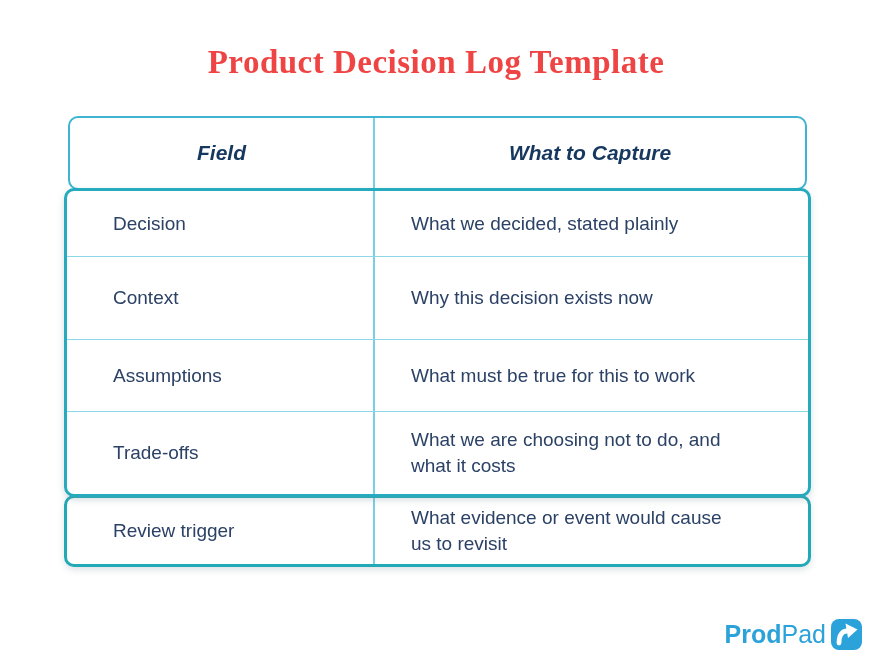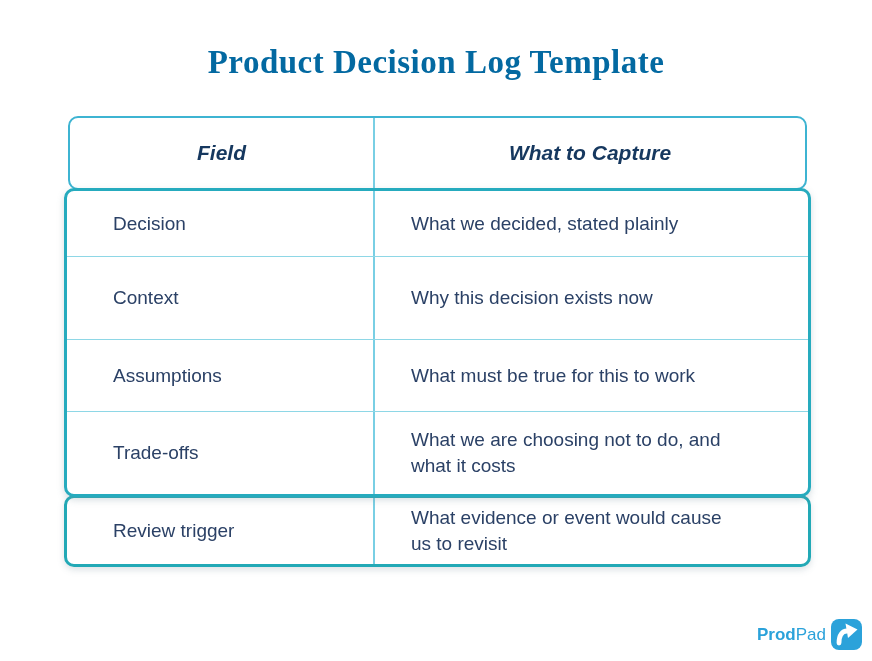--- a/index.html
+++ b/index.html
@@ -4,21 +4,21 @@
 <style>
   html,body{margin:0;padding:0;}
   body{
     width:872px;height:661px;background:#ffffff;position:relative;overflow:hidden;
     font-family:"Liberation Sans", sans-serif;
   }
   
   .page-title{
     position:absolute;top:44px;left:50%;transform:translateX(-50%);
     font-family:"Liberation Serif", serif;font-weight:700;font-size:33px;
-    color:#0369a1;letter-spacing:.5px;white-space:nowrap;margin:0;
+    color:#ef4444;letter-spacing:.5px;white-space:nowrap;margin:0;
   }
   
   .table-wrap{position:absolute;left:68px;top:116px;width:739px;}
   .hdr-box{
     box-sizing:border-box;height:74px;background:#fff;
     border:2px solid #3eb4d2;border-radius:10px;
     display:flex;position:relative;z-index:1;
   }
   .hdr-box .c1{width:305px;border-right:2px solid #79cfe4;
     display:flex;align-items:center;justify-content:center;box-sizing:border-box;}
@@ -44,21 +44,21 @@
     display:flex;align-items:center;padding-left:46px;box-sizing:border-box;}
   .row .c2{flex:1;display:flex;align-items:center;
     padding-left:36px;padding-right:18px;box-sizing:border-box;
     white-space:pre-line;}
   .h1{height:65px}.h2{height:82px}.h3{height:82px}.h4{height:71px}
   .ftr-box .row{height:100%;}
   .field-text,.row .c2{font-size:19px;color:#2b4166;line-height:26px;}
 
   
   .logo{position:absolute;right:10px;bottom:11px;display:flex;align-items:center;}
-  .logo-word{font-size:17px;color:#2ba2da;display:flex;align-items:baseline;}
+  .logo-word{font-size:25px;color:#2ba2da;display:flex;align-items:baseline;}
   .logo-word .prod{font-weight:700;}
   .logo-word .pad{font-weight:400;}
   .logo-mark{width:31px;height:31px;margin-left:5px;display:block;}
 </style>
 </head>
 <body>
 
 <h1 class="page-title">Product Decision Log Template</h1>
 
 <div class="table-wrap">

